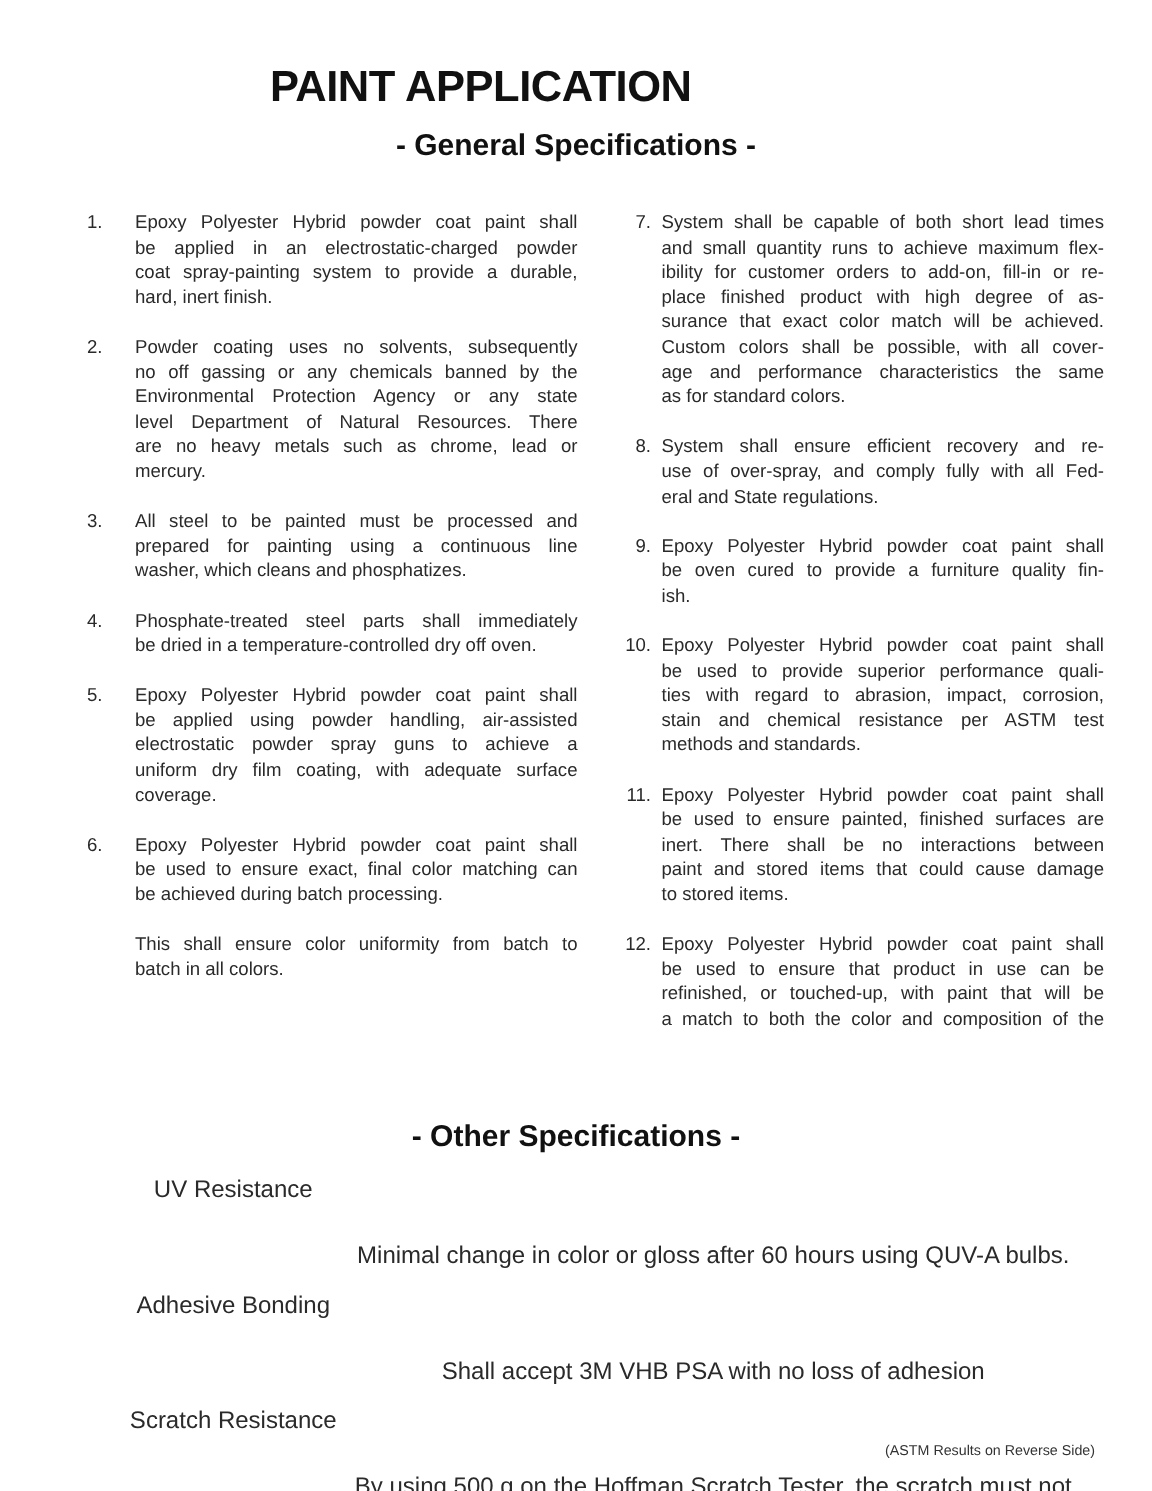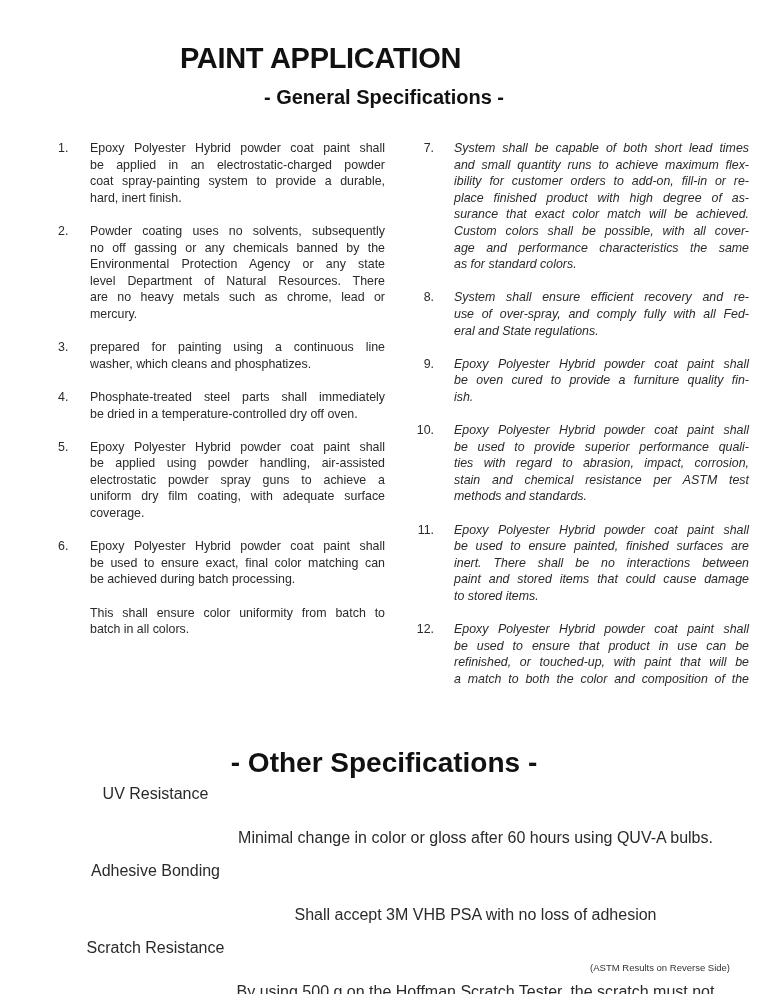--- a/index.html
+++ b/index.html
@@ -56,39 +56,39 @@
     width: 24px;
   }
   .col.right .num {
     text-align: right;
     width: 22px;
   }
   .body {
     margin-left: 32px;
     width: 295px;
   }
-  .col.right .body { margin-left: 42px; font-style: italic; }
+  .col.right .body { margin-left: 29px; }
   .line {
     display: block;
     text-align: justify;
     text-align-last: justify;
     white-space: nowrap;
     height: 16.6px;
   }
   .line.last {
     text-align-last: left;
   }
   .other-title {
     position: absolute;
     top: 747px;
     left: 0;
     width: 768px;
     text-align: center;
     font-weight: bold;
-    font-size: 28px;
+    font-size: 20px;
     color: #111;
   }
   .spec-table {
     position: absolute;
     top: 786px;
     left: 78px;
     width: 640px;
   }
   .spec-row {
     display: flex;
@@ -136,20 +136,21 @@
         <span class="line">no off gassing or any chemicals banned by the</span>
         <span class="line">Environmental Protection Agency or any state</span>
         <span class="line">level Department of Natural Resources.  There</span>
         <span class="line">are no heavy metals such as chrome, lead or</span>
         <span class="line last">mercury.</span>
       </div>
     </div>
     <div class="item">
       <span class="num">3.</span>
       <div class="body">
+        <span class="line">All steel to be painted must be processed and</span>
         <span class="line">prepared for painting using a continuous line</span>
         <span class="line last">washer, which cleans and phosphatizes.</span>
       </div>
     </div>
     <div class="item">
       <span class="num">4.</span>
       <div class="body">
         <span class="line">Phosphate-treated steel parts shall immediately</span>
         <span class="line last">be dried in a temperature-controlled dry off oven.</span>
       </div>

